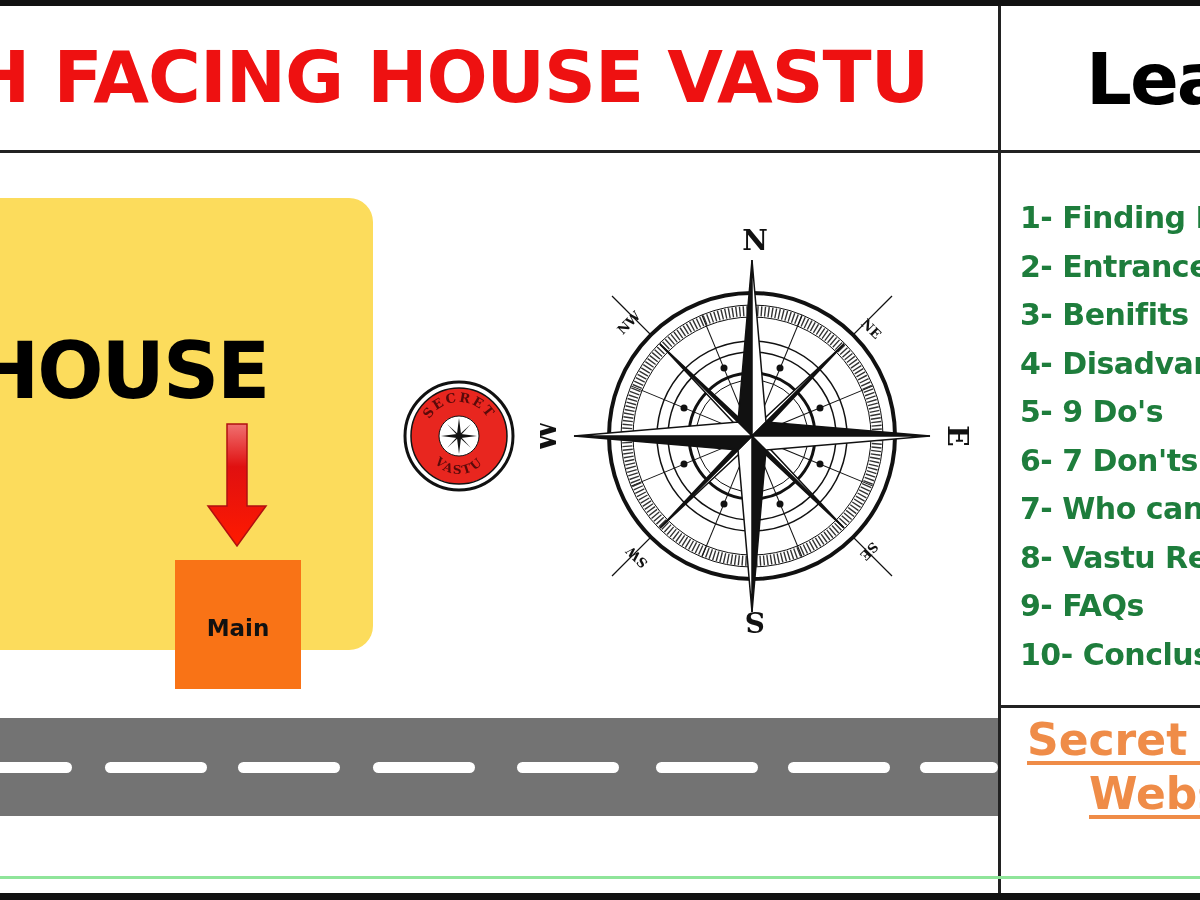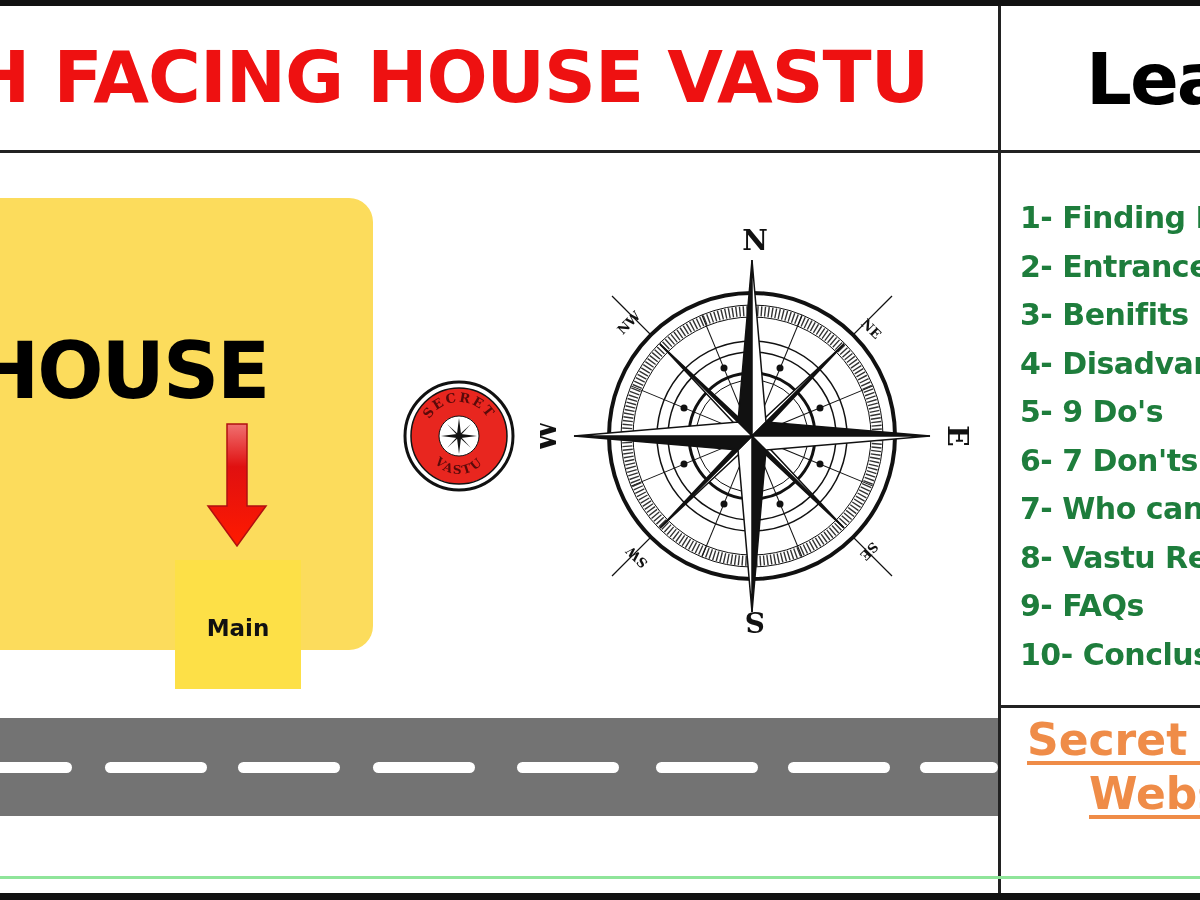--- a/index.html
+++ b/index.html
@@ -17,21 +17,21 @@
     font-family: "DejaVu Sans", sans-serif; font-weight: bold; font-size: 72px; letter-spacing: -1px;
     color: #ee1111; line-height: 90px; }
   .learn { position: absolute; left: 1086px; top: 34px; white-space: nowrap;
     font-family: "DejaVu Sans", sans-serif; font-weight: bold; font-size: 72px; color: #000; line-height: 90px; letter-spacing: -2px; }
 
   .house-box { position: absolute; left: -30px; top: 198px; width: 403px; height: 452px;
     background: #fcdc5c; border-radius: 24px; }
   .house-label { position: absolute; left: -26px; top: 326px; white-space: nowrap;
     font-family: "DejaVu Sans", sans-serif; font-weight: bold; font-size: 78px; color: #000; letter-spacing: -2px; line-height: 90px; }
   .arrow { position: absolute; left: 206px; top: 422px; width: 62px; height: 126px; }
-  .entrance { position: absolute; left: 175px; top: 560px; width: 126px; height: 129px; background: #fde047;
+  .entrance { position: absolute; left: 175px; top: 560px; width: 126px; height: 129px; background: #f97316;
     display: flex; align-items: center; justify-content: center; padding-top: 6px; }
   .entrance span { font-family: "DejaVu Sans", sans-serif; font-weight: bold; font-size: 23px; color: #111; line-height: 38px; }
 
   .logo { position: absolute; left: 403px; top: 380px; width: 112px; height: 112px; }
   .compass { position: absolute; left: 540px; top: 220px; width: 440px; height: 440px; }
 
   .road { position: absolute; left: 0; top: 718px; width: 998px; height: 98px; background: #737373; }
   .dash { position: absolute; top: 762px; height: 11px; width: 102px; background: #fff; border-radius: 6px; }
 
   .toc { position: absolute; left: 1020px; top: 194px; }

